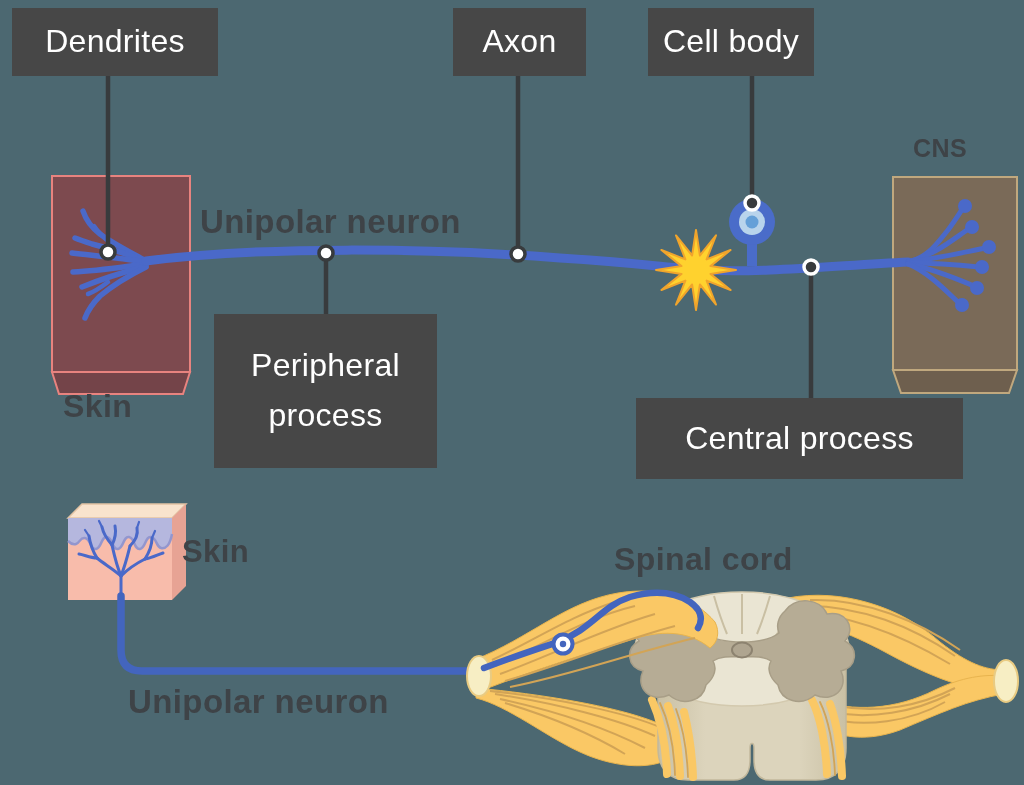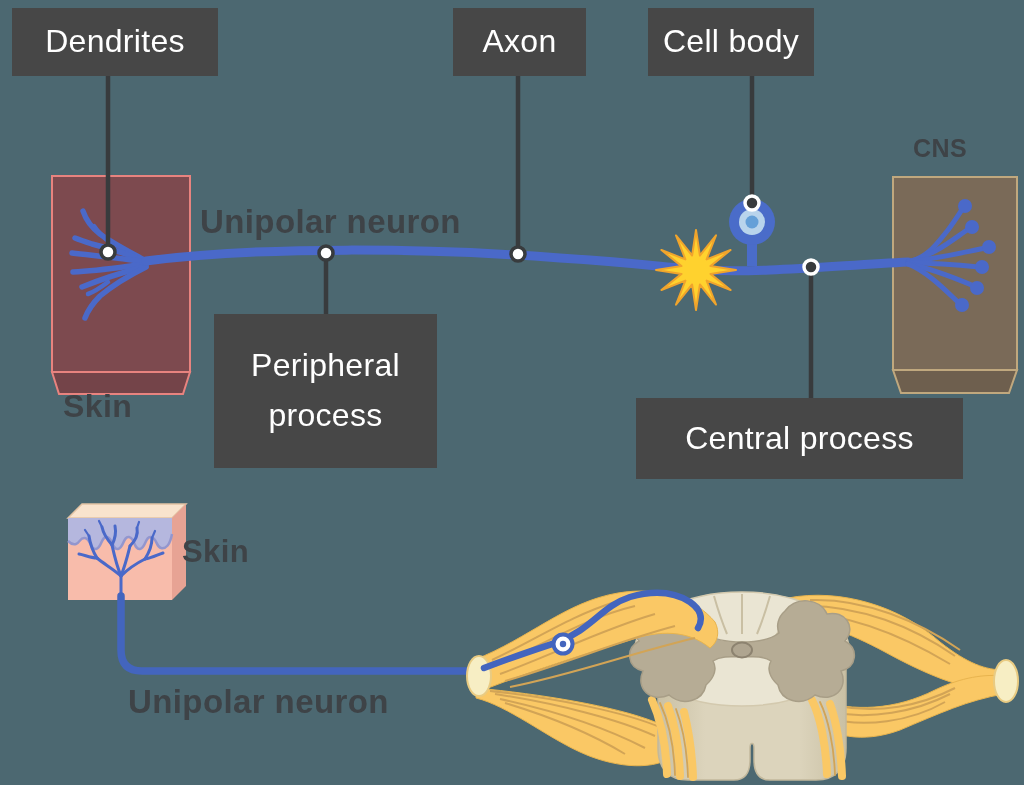--- a/index.html
+++ b/index.html
@@ -196,15 +196,16 @@
   <span>Peripheral process</span>
 </div>
 <div class="callout-box" style="left:636px;top:398px;width:327px;height:81px">
   <span>Central process</span>
 </div>
 
 <div class="region-label" style="left:200px;top:203px;font-size:33px">Unipolar neuron</div>
 <div class="region-label" style="left:913px;top:134px;font-size:25px">CNS</div>
 <div class="region-label" style="left:63px;top:388px;font-size:32px">Skin</div>
 <div class="region-label" style="left:182px;top:534px;font-size:31px">Skin</div>
+<div class="region-label" style="left:614px;top:541px;font-size:32px">Spinal cord</div>
 <div class="region-label" style="left:128px;top:683px;font-size:33px">Unipolar neuron</div>
 
 </div>
 
 </body></html>

